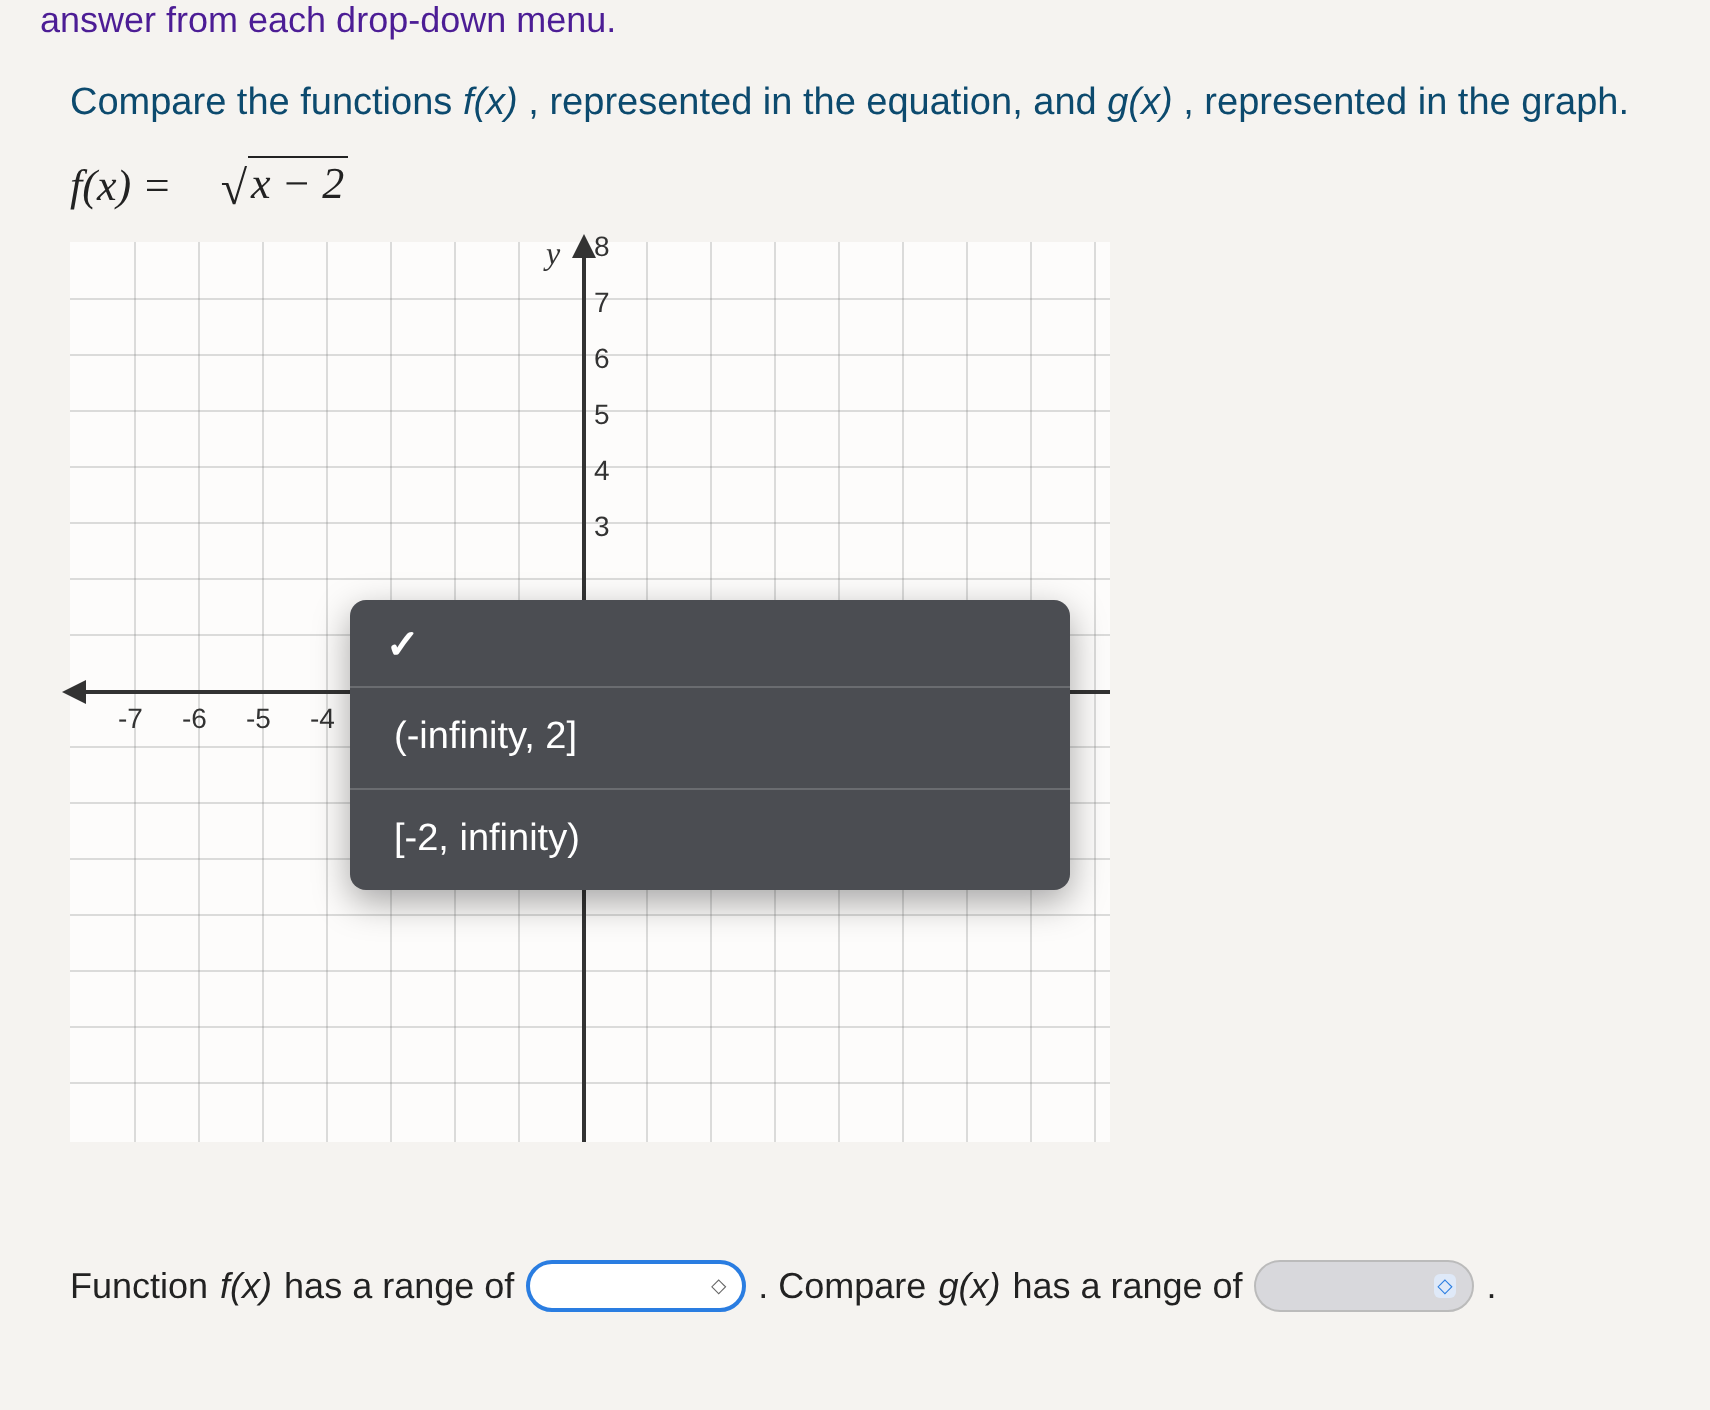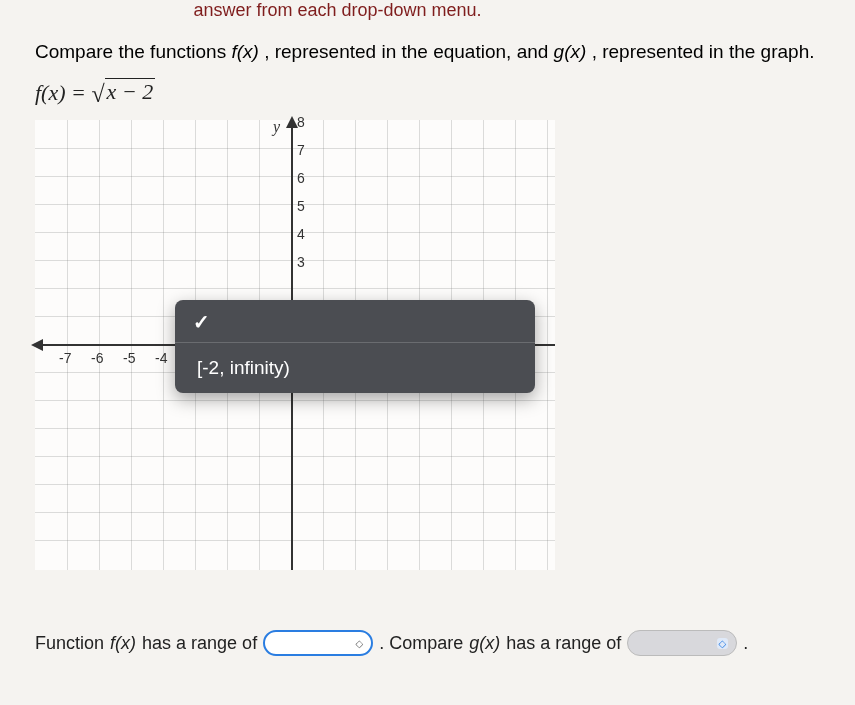--- a/index.html
+++ b/index.html
@@ -7,41 +7,42 @@
       font-family: Arial, Helvetica, sans-serif;
       background: #f5f3f0;
       width: 855px;
       height: 705px;
       overflow: hidden;
       color: #222;
       position: relative;
     }
     .top-text {
       font-size: 18px;
-      color: #7f1d1d;
+      color: #4c1d95;
       padding: 0 20px;
-      text-align: center;
+      text-align: left;
       padding-right: 200px;
     }
     .prompt {
       font-size: 19px;
-      color: #000000;
+      color: #0c4a6e;
       padding: 18px 25px 8px 35px;
       line-height: 1.35;
     }
     .equation {
       font-size: 22px;
       font-family: 'Times New Roman', serif;
       font-style: italic;
       padding: 6px 0 14px 35px;
     }
     .sqrt-wrap {
       position: relative;
       display: inline-block;
       font-style: italic;
+      margin-left: 19px;
     }
     .sqrt-sym {
       font-style: normal;
       font-size: 24px;
       position: relative;
       top: 2px;
     }
     .sqrt-bar {
       border-top: 1.5px solid #222;
       display: inline-block;
@@ -237,20 +238,21 @@
   <span class="tick-label" style="top:230px; left:24px">-7</span>
   <span class="tick-label" style="top:230px; left:56px">-6</span>
   <span class="tick-label" style="top:230px; left:88px">-5</span>
   <span class="tick-label" style="top:230px; left:120px">-4</span>
 </div>
 
 <div class="dropdown-panel">
   <div class="dd-header">
     <span class="check-icon">✓</span>
   </div>
+  <div class="dd-row">(-infinity, 2]</div>
   <div class="dd-row">[-2, infinity)</div>
 </div>
 
 <div class="bottom-question">
   <span>Function </span>
   <i>f(x)</i>
   <span> has a range of </span>
   <span class="select-pill active">
     <span class="pill-arrow">◇</span>
   </span>

